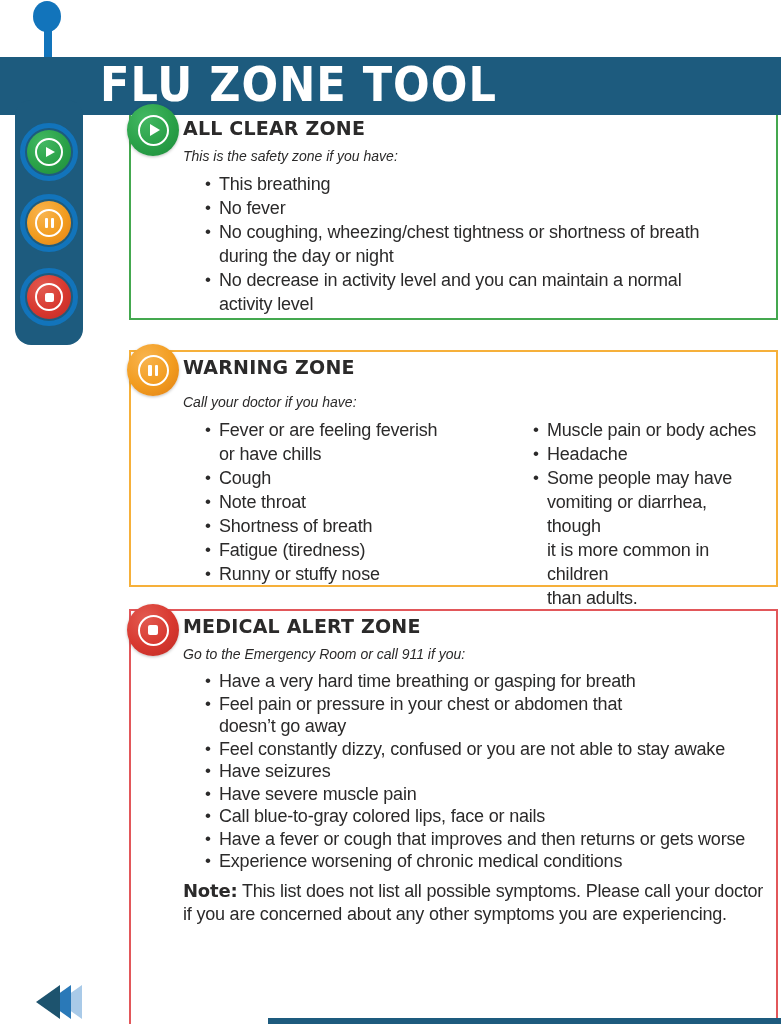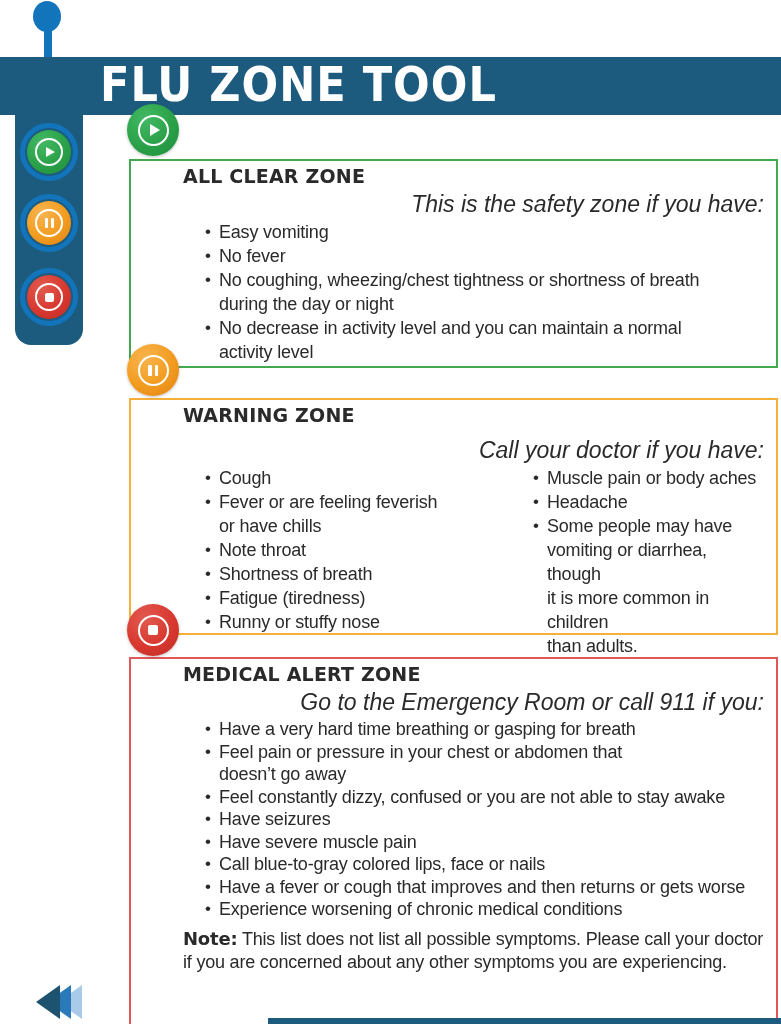--- a/index.html
+++ b/index.html
@@ -40,28 +40,28 @@
   .glyph-pause{display:flex;gap:3px;}
   .glyph-pause span{width:3.5px;height:11px;background:#fff;border-radius:1px;}
   .size-s .glyph-pause span{width:3px;height:10px;}
   .glyph-stop{width:10px;height:10px;background:#fff;border-radius:2px;}
   .size-s .glyph-stop{width:9px;height:9px;}
   .zone-badge{position:absolute;left:127px;z-index:5;}
   .badge-pos-1{top:104px;} .badge-pos-2{top:344px;} .badge-pos-3{top:604px;}
 
   
   .zone-box{position:absolute;left:129px;width:649px;box-sizing:border-box;
-        padding:2px 12px 6px 52px;background:#fff;margin-top:48px;}
+        padding:2px 12px 6px 52px;background:#fff;}
   .zone-green{top:111px;height:209px;border:2px solid var(--green-border,#44a84f);}
   .zone-warning{top:350px;height:237px;border:2px solid var(--gold-border,#f6b03a);}
   .zone-medical{top:609px;height:503px;border:2px solid var(--red-border,#e2575a);}
   .zone-box h2{margin:2px 0 5px 0;font-family:"DejaVu Sans","Liberation Sans",sans-serif;
         font-size:19px;font-weight:bold;color:var(--ink,#2b2a2a);letter-spacing:.2px;}
   .zone-warning h2{margin-bottom:12px;}
-  .intro{margin:0 0 4px 0;font-style:italic;font-size:23px;line-height:24px;text-align:right;}
+  .intro{margin:0 0 4px 0;font-style:italic;font-size:14px;line-height:24px;}
   ul.bullets{margin:0;padding:0 0 0 22px;list-style:none;}
   ul.bullets li{position:relative;padding-left:14px;font-size:18px;line-height:24px;
         white-space:pre-line;letter-spacing:-.2px;}
   ul.bullets li::before{content:"\2022";position:absolute;left:0;top:0;font-size:17px;}
   .cols{display:flex;}
   .col-left{width:306px;flex:none;}
   .col-right{flex:1;}
   .zone-medical ul.bullets li{line-height:22.5px;}
   .note{margin:6px 0 0 0;font-size:18px;line-height:23px;letter-spacing:-.2px;}
   .note b{font-family:"DejaVu Sans","Liberation Sans",sans-serif;text-align:right;}
@@ -125,37 +125,37 @@
   <div class="zone-badge badge-pos-3 badge size-l red">
     <div class="badge-ring">
         <div class="glyph-stop"></div>
       </div>
   </div>
 
   <section class="zone-box zone-green">
     <h2>ALL CLEAR ZONE</h2>
     <p class="intro">This is the safety zone if you have:</p>
     <ul class="bullets">
-        <li>Easy vomiting</li>
+        <li>This breathing</li>
         <li>No fever</li>
         <li>No coughing, wheezing/chest tightness or shortness of breath
 during the day or night</li>
         <li>No decrease in activity level and you can maintain a normal
 activity level</li>
       </ul>
   </section>
 
   <section class="zone-box zone-warning">
     <h2>WARNING ZONE</h2>
     <p class="intro">Call your doctor if you have:</p>
     <div class="cols">
       <ul class="bullets col-left">
-          <li>Cough</li>
           <li>Fever or are feeling feverish
 or have chills</li>
+          <li>Cough</li>
           <li>Note throat</li>
           <li>Shortness of breath</li>
           <li>Fatigue (tiredness)</li>
           <li>Runny or stuffy nose</li>
         </ul>
       <ul class="bullets col-right">
           <li>Muscle pain or body aches</li>
           <li>Headache</li>
           <li>Some people may have
 vomiting or diarrhea, though

